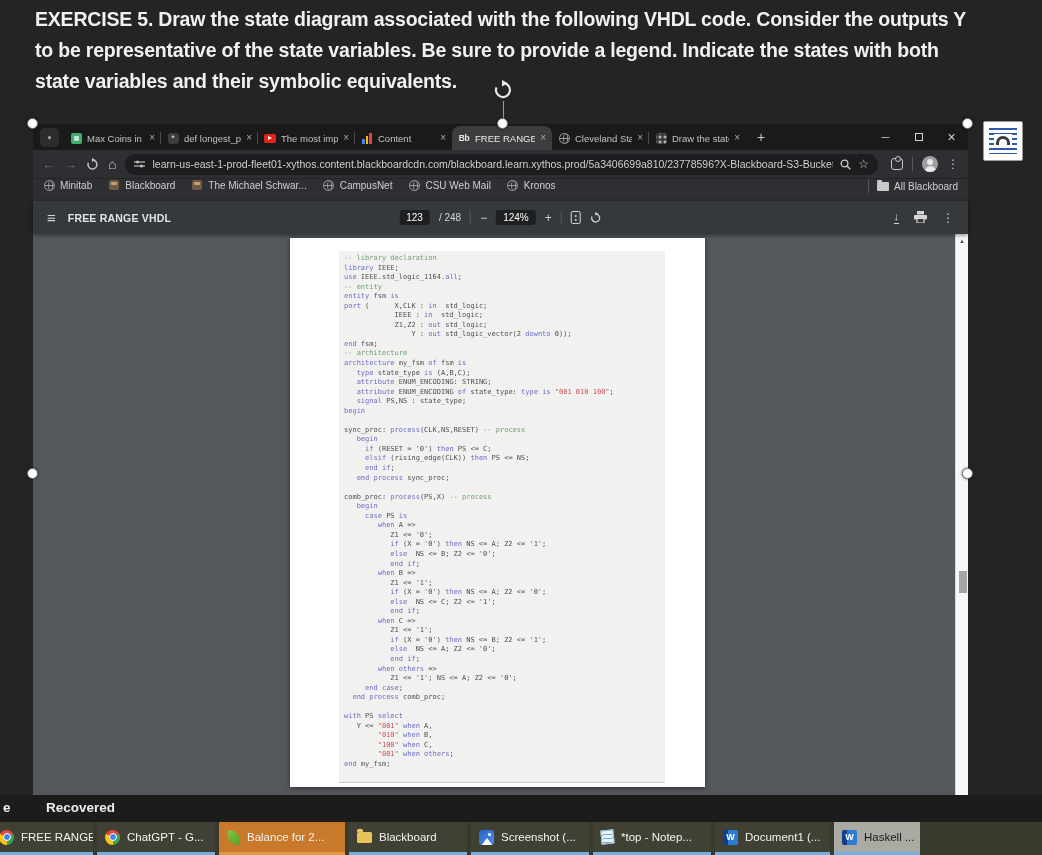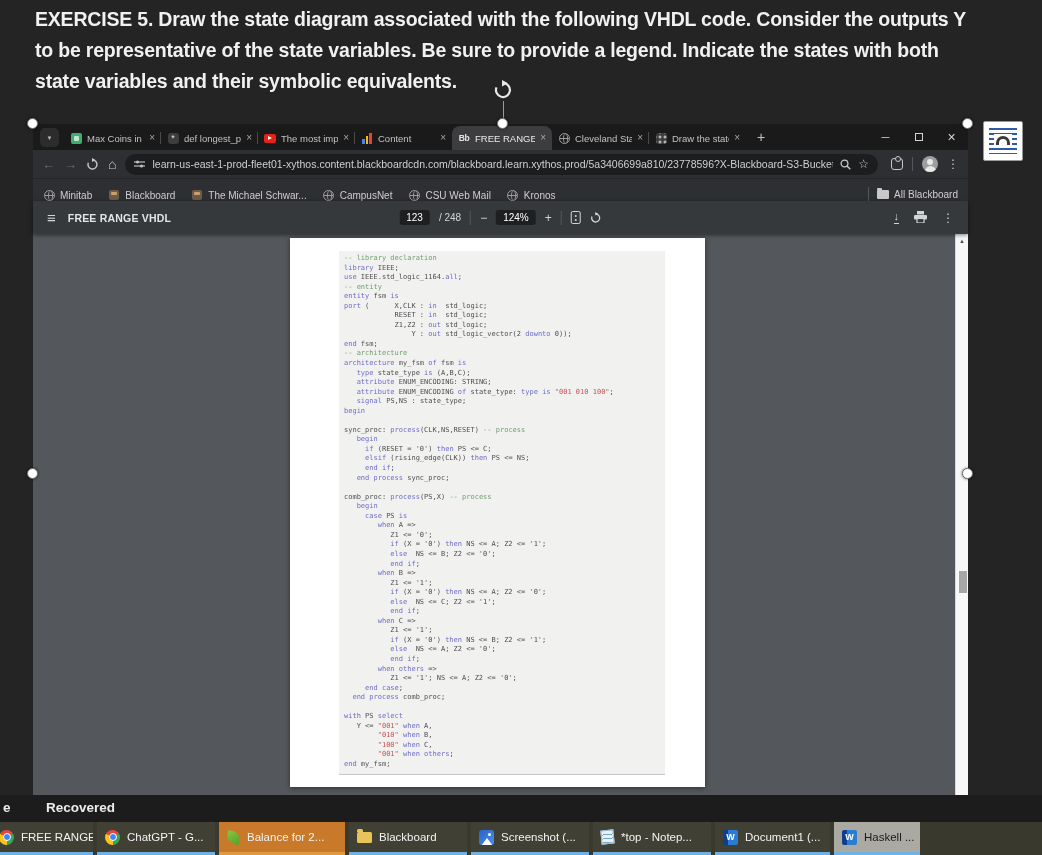--- a/index.html
+++ b/index.html
@@ -75,21 +75,21 @@
     gap:7px;padding:0 9px;margin-right:4px;min-width:0}
   .url-text{flex:1;font-size:10.5px;color:#cfcfcf;white-space:nowrap;overflow:hidden}
   .divider-v{width:1px;height:14px;background:#53565a;flex:none}
   .avatar{width:16px;height:16px;border-radius:50%;background:#9e9e9e;position:relative;overflow:hidden;flex:none}
   .avatar::before{content:"";position:absolute;left:5px;top:3px;width:6px;height:6px;border-radius:50%;background:#e9e9e9}
   .avatar::after{content:"";position:absolute;left:2.5px;top:10px;width:11px;height:7px;border-radius:6px 6px 0 0;background:#e9e9e9}
   .ext-ic{width:12px;height:12px;border:1.5px solid #c8c8c8;border-radius:3px;position:relative;flex:none}
   .ext-ic::after{content:"";position:absolute;left:3px;top:-3px;width:4px;height:4px;border-radius:50%;background:#2e2f32;border:1.5px solid #c8c8c8}
 
   
-  .bookmarks{height:23px;background:#2e2f32;border-top:1px solid #242527;display:flex;align-items:flex-end;
+  .bookmarks{height:23px;background:#2e2f32;border-top:1px solid #242527;display:flex;align-items:flex-start;
     gap:16px;padding:0 10px;font-size:10px;color:#cfcfcf}
   .bm{display:flex;align-items:center;gap:5px;white-space:nowrap}
   .bm-right{margin-left:auto;display:flex;align-items:center;gap:8px}
   .folder-ic{width:12px;height:9px;background:#c9c9c9;border-radius:1px;position:relative;flex:none}
   .folder-ic::before{content:"";position:absolute;left:0;top:-2px;width:5px;height:2px;background:#c9c9c9;border-radius:1px 1px 0 0}
   .folder-yellow{background:#e8c35a}
   .folder-yellow::before{background:#e8c35a}
 
   
   .pdf-shell{flex:1;display:flex;flex-direction:column;min-height:0}
@@ -103,21 +103,21 @@
   .fit-ic{width:10px;height:13px;border:1px solid #d4d4d4;border-radius:2px;display:flex;flex-direction:column;
     align-items:center;justify-content:center;gap:2px}
   .fit-ic i{width:2px;height:2px;background:#d4d4d4;border-radius:50%}
   .pdf-right{margin-left:auto;display:flex;align-items:center;gap:15px}
   .dl-ic{font-size:11px;color:#d4d4d4;border-bottom:1.5px solid #d4d4d4;line-height:1;padding-bottom:1px}
 
   
   .viewport{flex:1;background:#54575b;position:relative;overflow:hidden}
   .page{position:absolute;left:257px;top:4px;width:415px;height:549px;background:#fff;
     box-shadow:0 1px 5px rgba(0,0,0,.45)}
-  .codeblock{position:absolute;left:49px;top:13px;width:326px;background:#f1f1f0;padding:3px 5px 4px;
+  .codeblock{position:absolute;left:49px;top:13px;width:326px;background:#f1f1f0;padding:3px 5px 12px;
     border-bottom:1px solid #c9c9c9;font-family:"DejaVu Sans Mono",monospace;font-size:7px;line-height:9.55px;color:#4e4e52}
   .code-line{white-space:pre;min-height:9.55px}
   .tk{color:#6c6cc8}.tc{color:#6f9f6f}.ts{color:#c65353}.tp{color:#4e4e52}
 
   
   .scrollbar{position:absolute;right:0;top:0;bottom:0;width:13px;background:#f7f7f7;border-left:1px solid #d9d9d9}
   .sb-arrow{height:13px;display:flex;align-items:center;justify-content:center;font-size:6px;color:#4c4c4c}
   .sb-thumb{position:absolute;left:2.5px;top:337px;width:8px;height:22px;background:#a6a6a6}
 
   
@@ -349,21 +349,21 @@
 
     <div class="viewport">
       <div class="page">
         <div class="codeblock" id="code-block">
             <div class="code-line"><span class="tc">-- library declaration</span></div>
             <div class="code-line"><span class="tk">library</span><span class="tp"> IEEE;</span></div>
             <div class="code-line"><span class="tk">use</span><span class="tp"> IEEE.std_logic_1164.</span><span class="tk">all</span><span class="tp">;</span></div>
             <div class="code-line"><span class="tc">-- entity</span></div>
             <div class="code-line"><span class="tk">entity</span><span class="tp"> fsm </span><span class="tk">is</span></div>
             <div class="code-line"><span class="tk">port</span><span class="tp"> (      X,CLK : </span><span class="tk">in</span><span class="tp">  std_logic;</span></div>
-            <div class="code-line"><span class="tp">            RESET : </span><span class="tk">in</span><span class="tp">  std_logic;</span></div>
+            <div class="code-line"><span class="tp">            IEEE : </span><span class="tk">in</span><span class="tp">  std_logic;</span></div>
             <div class="code-line"><span class="tp">            Z1,Z2 : </span><span class="tk">out</span><span class="tp"> std_logic;</span></div>
             <div class="code-line"><span class="tp">                Y : </span><span class="tk">out</span><span class="tp"> std_logic_vector(2 </span><span class="tk">downto</span><span class="tp"> 0));</span></div>
             <div class="code-line"><span class="tk">end</span><span class="tp"> fsm;</span></div>
             <div class="code-line"><span class="tc">-- architecture</span></div>
             <div class="code-line"><span class="tk">architecture</span><span class="tp"> my_fsm </span><span class="tk">of</span><span class="tp"> fsm </span><span class="tk">is</span></div>
             <div class="code-line"><span class="tp">   </span><span class="tk">type</span><span class="tp"> state_type </span><span class="tk">is</span><span class="tp"> (A,B,C);</span></div>
             <div class="code-line"><span class="tp">   </span><span class="tk">attribute</span><span class="tp"> ENUM_ENCODING: STRING;</span></div>
             <div class="code-line"><span class="tp">   </span><span class="tk">attribute</span><span class="tp"> ENUM_ENCODING </span><span class="tk">of</span><span class="tp"> state_type: </span><span class="tk">type</span><span class="tp"> </span><span class="tk">is</span><span class="tp"> </span><span class="ts">"001 010 100"</span><span class="tp">;</span></div>
             <div class="code-line"><span class="tp">   </span><span class="tk">signal</span><span class="tp"> PS,NS : state_type;</span></div>
             <div class="code-line"><span class="tk">begin</span></div>

